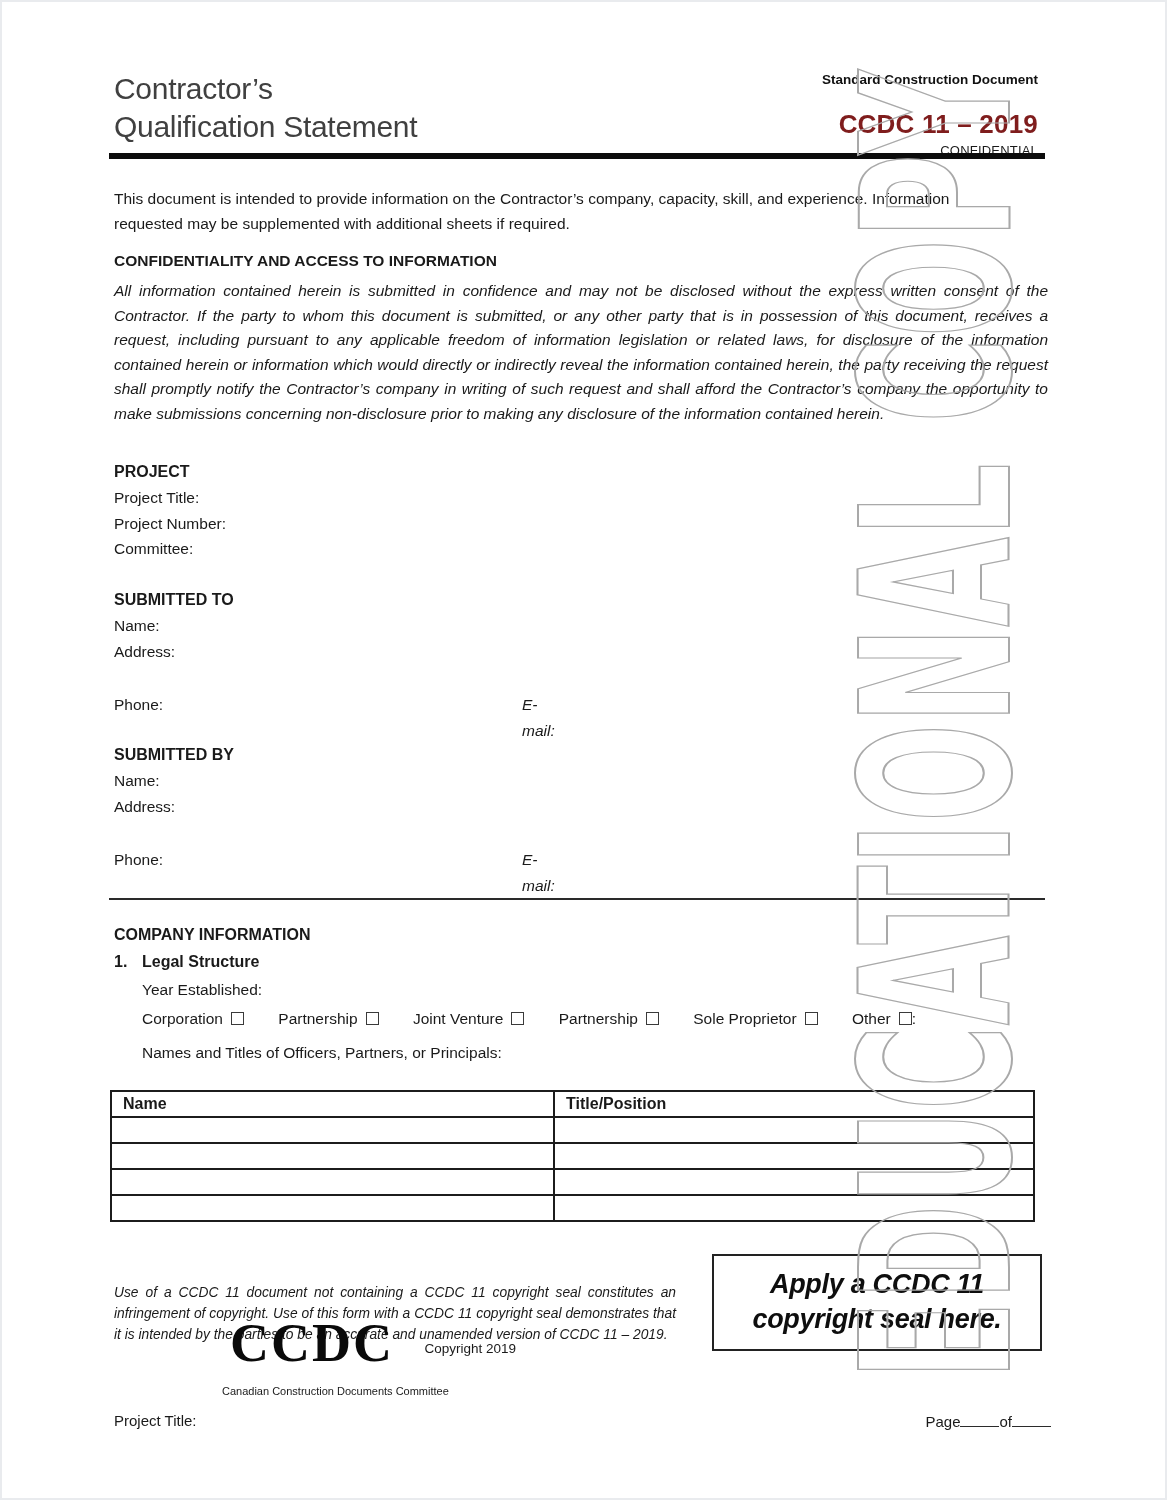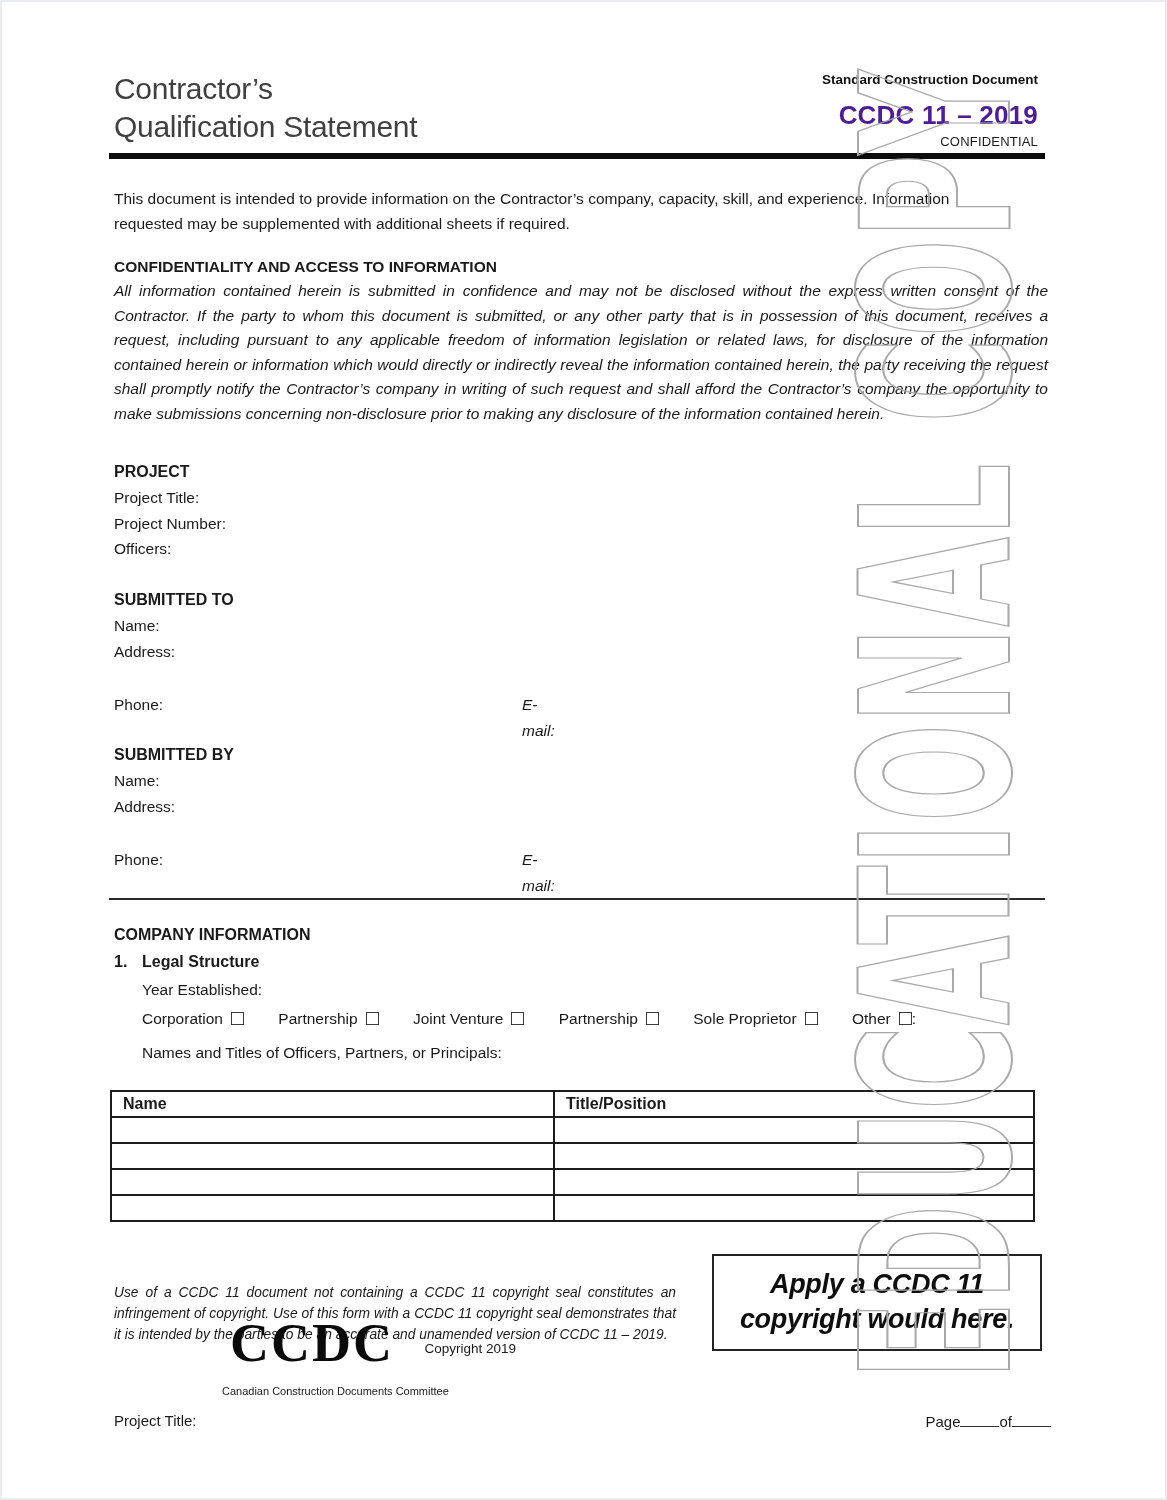--- a/index.html
+++ b/index.html
@@ -8,27 +8,27 @@
   .page {
     position: relative; width: 1167px; height: 1500px;
     background: #ffffff; border: 2px solid #e9ebee; overflow: hidden;
   }
 
   
   .title-block { position: absolute; left: 112px; top: 68px; }
   .title-line { font-size: 30px; font-weight: 400; line-height: 38px; letter-spacing: -0.3px; color: #404040; }
   .header-right { position: absolute; right: 127px; top: 70px; text-align: right; }
   .doc-type { font-size: 13.5px; font-weight: 600; color: #111; }
-  .doc-code { font-size: 26px; font-weight: 700; margin-top: 13px; letter-spacing: 0.2px; color: #4c1d95; }
+  .doc-code { font-size: 26px; font-weight: 700; margin-top: 22px; letter-spacing: 0.2px; color: #7f1d1d; }
   .doc-confidential { font-size: 13px; font-weight: 400; margin-top: 3px; letter-spacing: 0.2px; }
   .rule-thick { position: absolute; left: 107px; top: 151px; width: 936px; height: 6px; background: #0c0c0c; }
 
   
   .intro { position: absolute; left: 112px; top: 184px; width: 885px; font-size: 15.5px; line-height: 25px; }
-  .conf-heading { position: absolute; left: 112px; top: 256px; font-size: 15.5px; font-weight: 700; }
+  .conf-heading { position: absolute; left: 112px; top: 250px; font-size: 15.5px; font-weight: 700; }
   .conf-body { position: absolute; left: 112px; top: 277px; width: 934px; font-size: 15.5px; font-style: italic; line-height: 24.6px; text-align: justify; }
 
   .section { position: absolute; left: 112px; }
   .sec-heading { font-size: 16px; font-weight: 700; line-height: 26px; }
   .field-line { font-size: 15.5px; line-height: 25.5px; }
   .phone-row { position: relative; font-size: 15.5px; line-height: 25.5px; margin-top: 28px; }
   .email-inline { position: absolute; left: 408px; top: 0; font-style: italic; }
 
   .rule-thin { position: absolute; left: 107px; top: 896px; width: 936px; height: 2px; background: #2a2a2a; }
 
@@ -86,21 +86,21 @@
 
   <div class="intro">This document is intended to provide information on the Contractor’s company, capacity, skill, and experience. Information requested may be supplemented with additional sheets if required.</div>
 
   <div class="conf-heading">CONFIDENTIALITY AND ACCESS TO INFORMATION</div>
   <div class="conf-body">All information contained herein is submitted in confidence and may not be disclosed without the express written consent of the Contractor. If the party to whom this document is submitted, or any other party that is in possession of this document, receives a request, including pursuant to any applicable freedom of information legislation or related laws, for disclosure of the information contained herein or information which would directly or indirectly reveal the information contained herein, the party receiving the request shall promptly notify the Contractor’s company in writing of such request and shall afford the Contractor’s company the opportunity to make submissions concerning non-disclosure prior to making any disclosure of the information contained herein.</div>
 
   <div class="section" style="top:457px;">
     <div class="sec-heading">PROJECT</div>
     <div class="field-line">Project Title:</div>
     <div class="field-line">Project Number:</div>
-    <div class="field-line">Officers:</div>
+    <div class="field-line">Committee:</div>
   </div>
 
   <div class="section" style="top:585px;">
     <div class="sec-heading">SUBMITTED TO</div>
     <div class="field-line">Name:</div>
     <div class="field-line">Address:</div>
     <div class="phone-row">
       <span>Phone:</span>
       <span class="email-inline">E-mail:</span>
     </div>
@@ -165,21 +165,21 @@
   <div class="notice">Use of a CCDC 11 document not containing a CCDC 11 copyright seal constitutes an infringement of copyright. Use of this form with a CCDC 11 copyright seal demonstrates that it is intended by the parties to be an accurate and unamended version of CCDC 11 – 2019.</div>
 
   <div class="logo-row">
     <span class="ccdc-logo">CCDC</span>
     <span class="copyright-year">Copyright 2019</span>
   </div>
   <div class="committee">Canadian Construction Documents Committee</div>
 
   <div class="seal-box">
     <div class="seal-line">Apply a CCDC 11</div>
-    <div class="seal-line">copyright would here.</div>
+    <div class="seal-line">copyright seal here.</div>
   </div>
 
   <div class="footer-left">Project Title:</div>
   <div class="footer-right">
     <span>Page</span><span class="blank"></span><span>of</span><span class="blank"></span>
   </div>
 
   <svg class="watermark" width="1167" height="1500" viewBox="0 0 1167 1500">
     <text x="933" y="797" transform="rotate(-90 933 723)" text-anchor="middle" textLength="1310" lengthAdjust="spacingAndGlyphs">EDUCATIONAL COPY</text>
   </svg>

